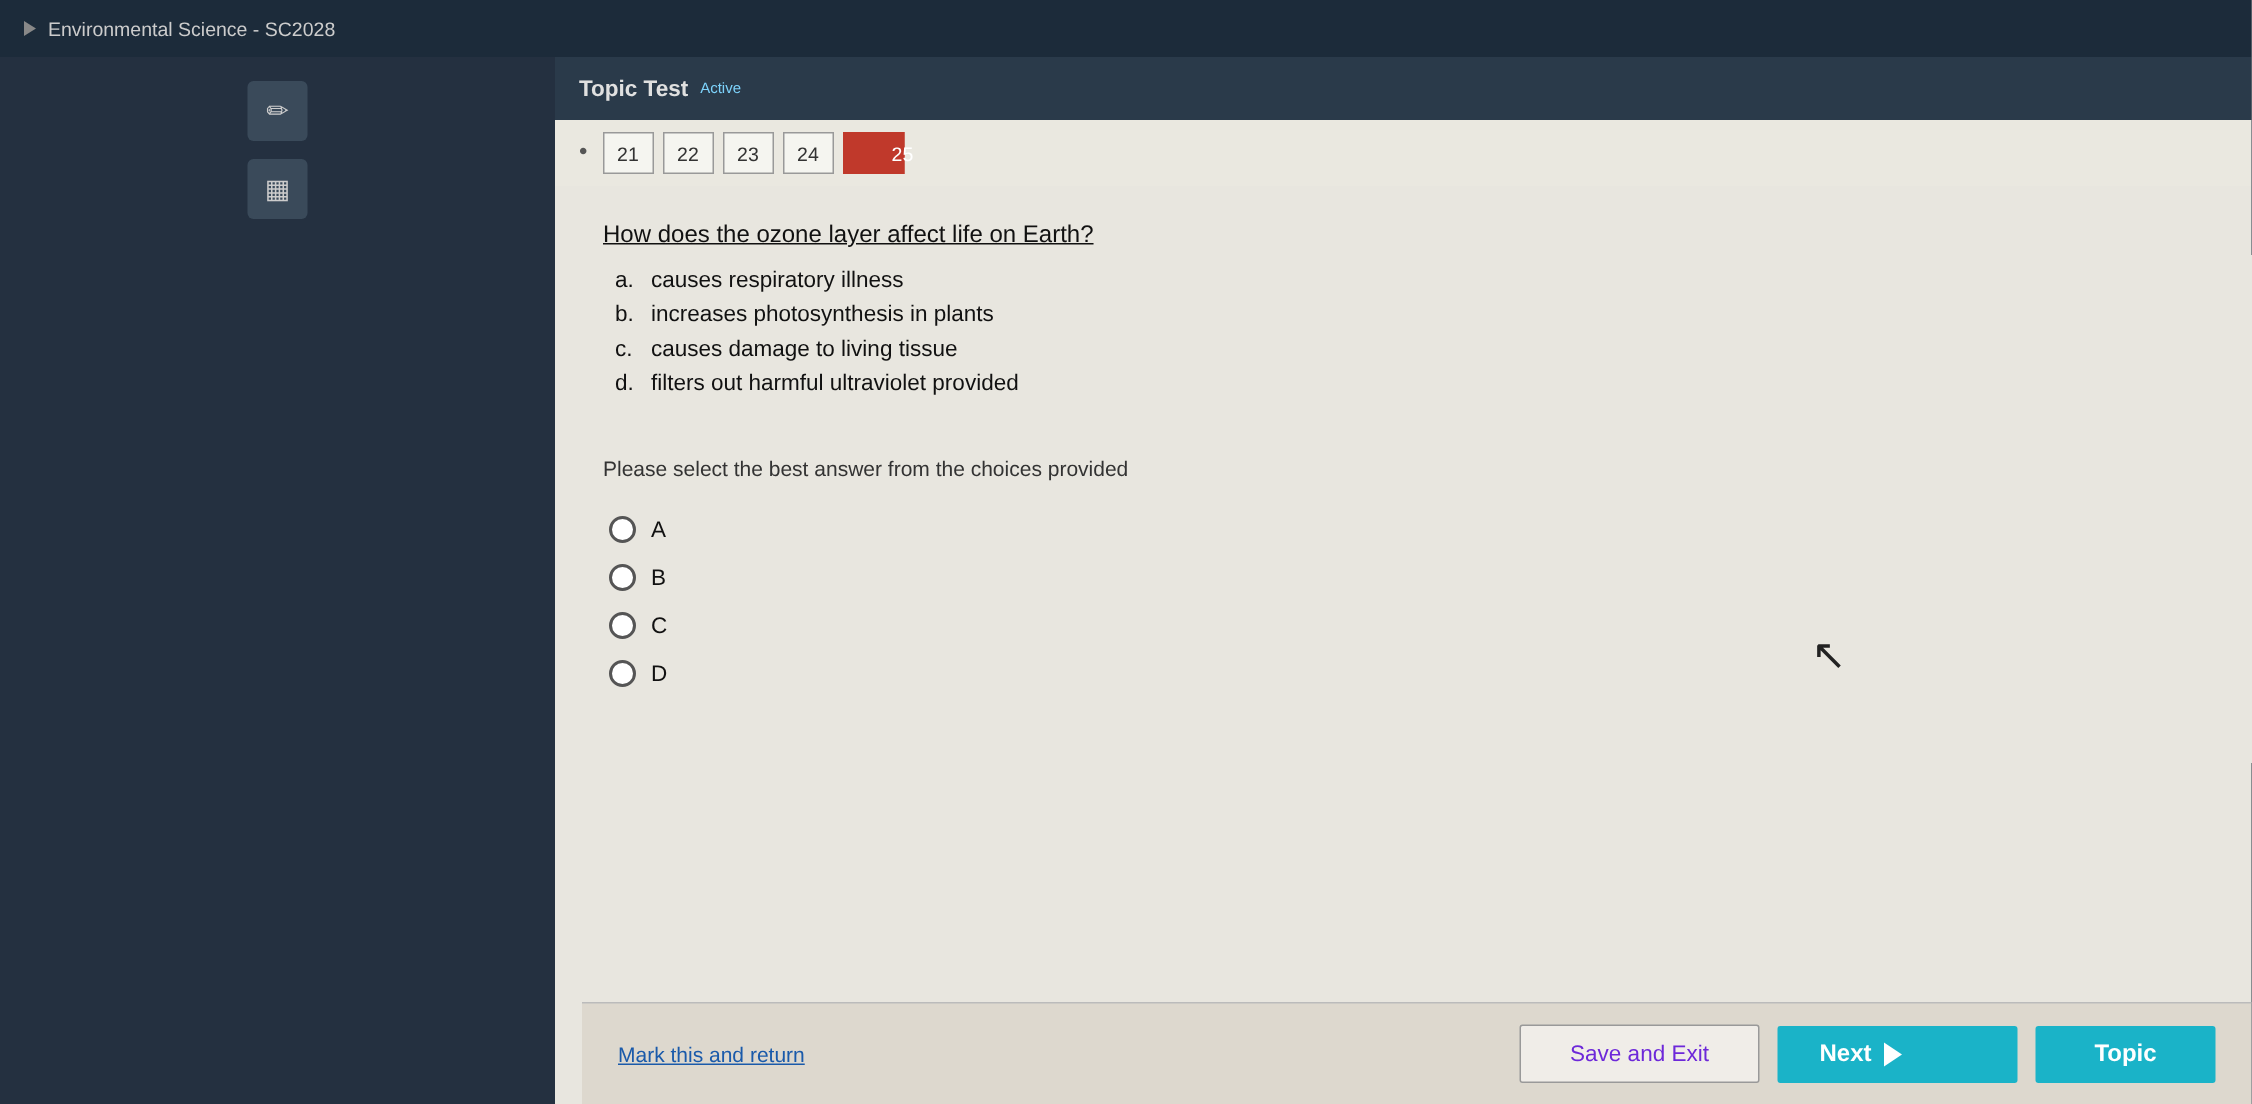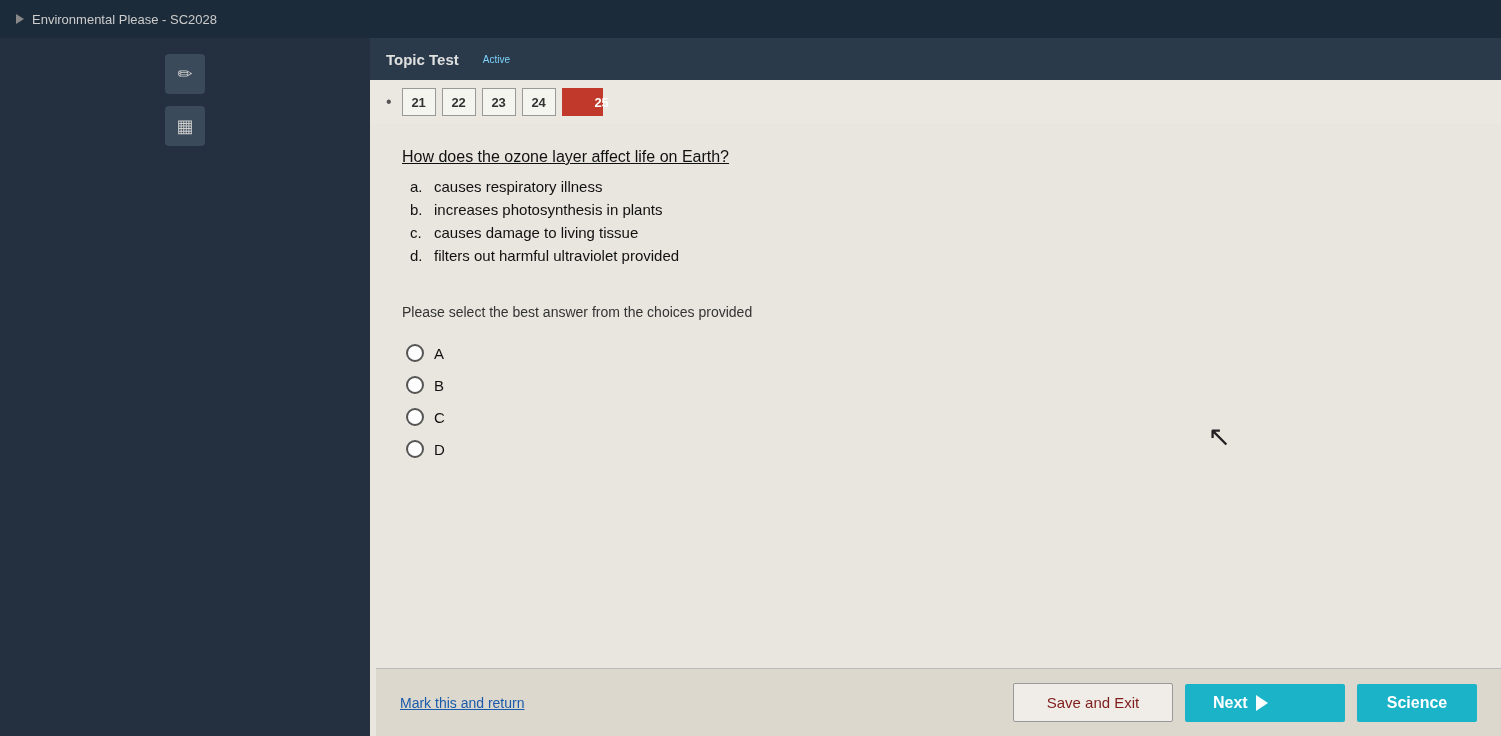--- a/index.html
+++ b/index.html
@@ -66,21 +66,21 @@
     .header-section {
       position: absolute;
       top: 38px;
       left: 370px;
       right: 0;
       background: #2a3a4a;
       height: 42px;
       display: flex;
       align-items: center;
       padding: 0 16px;
-      gap: 24px;
+      gap: 8px;
       z-index: 4;
     }
 
     .header-topic {
       color: #e0e0e0;
       font-size: 15px;
       font-weight: bold;
     }
 
     .header-active {
@@ -107,21 +107,21 @@
       width: 34px;
       height: 28px;
       border: 1px solid #999;
       background: #f5f5f0;
       display: flex;
       align-items: center;
       justify-content: center;
       font-size: 13px;
       color: #333;
       cursor: pointer;
-      font-weight: bold;
+      font-weight: normal;
     }
 
     .q-num.active {
       background: #c0392b;
       color: #fff;
       border-color: #c0392b;
       padding-left: 39px;
     }
 
     .q-num-dot {
@@ -202,21 +202,21 @@
 
     .radio-label {
       font-size: 15px;
       color: #111;
     }
 
     
     .bottom-bar {
       position: absolute;
       bottom: 0;
-      left: 376px;
+      left: 388px;
       right: 0;
       height: 68px;
       background: #ddd8ce;
       border-top: 1px solid #bbb;
       display: flex;
       align-items: center;
       justify-content: space-between;
       padding: 0 24px;
       z-index: 10;
     }
@@ -230,21 +230,21 @@
 
     .bottom-buttons {
       display: flex;
       gap: 12px;
       align-items: center;
     }
 
     .btn-save-exit {
       background: #f0ede8;
       border: 1px solid #999;
-      color: #7f1d1d;
+      color: #6d28d9;
       padding: 10px 24px;
       font-size: 15px;
       cursor: pointer;
       border-radius: 2px;
       min-width: 160px;
     }
 
     .btn-next {
       background: #1ab3c8;
       border: none;
@@ -304,21 +304,21 @@
       z-index: 20;
     }
   </style>
 </head>
 <body>
 
 <div class="bg-overlay"></div>
 
 <div class="top-bar">
   <div class="top-bar-triangle"></div>
-  <span class="top-bar-title">Environmental Please - SC2028</span>
+  <span class="top-bar-title">Environmental Science - SC2028</span>
 </div>
 
 <div class="left-sidebar">
   <div class="sidebar-icon">✏</div>
   <div class="sidebar-icon">▦</div>
 </div>
 
 <div class="header-section">
   <span class="header-topic">Topic Test</span>
   <span class="header-active">Active</span>
@@ -378,17 +378,17 @@
 </div>
 
 <div class="bottom-bar">
   <a class="mark-link">Mark this and return</a>
   <div class="bottom-buttons">
     <button class="btn-save-exit">Save and Exit</button>
     <button class="btn-next">
       <span>Next</span>
       <div class="btn-next-arrow"></div>
     </button>
-    <button class="btn-submit">Science</button>
+    <button class="btn-submit">Topic</button>
   </div>
 </div>
 
 <div class="cursor-indicator">↖</div>
 
 </body></html>

